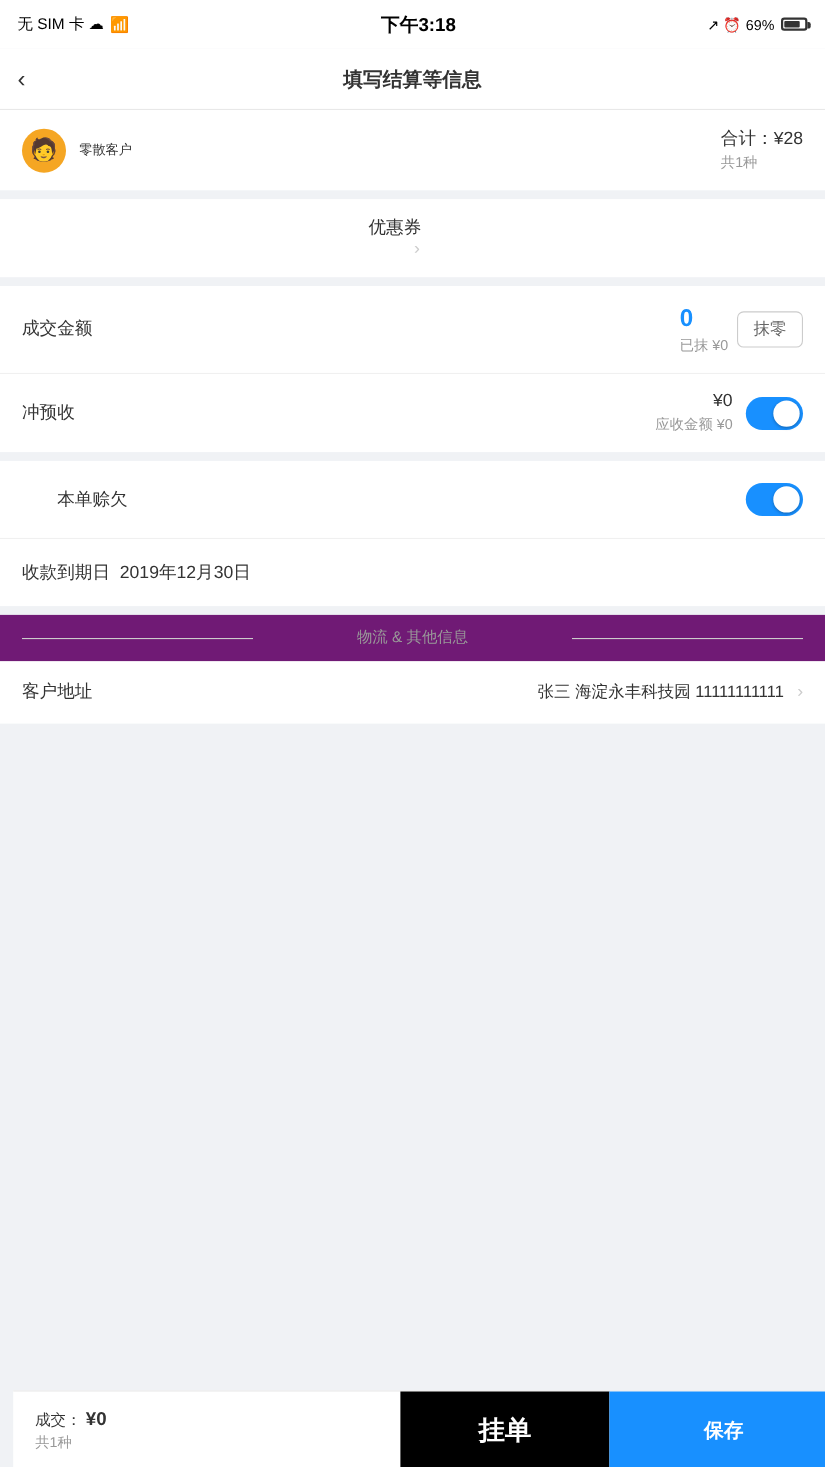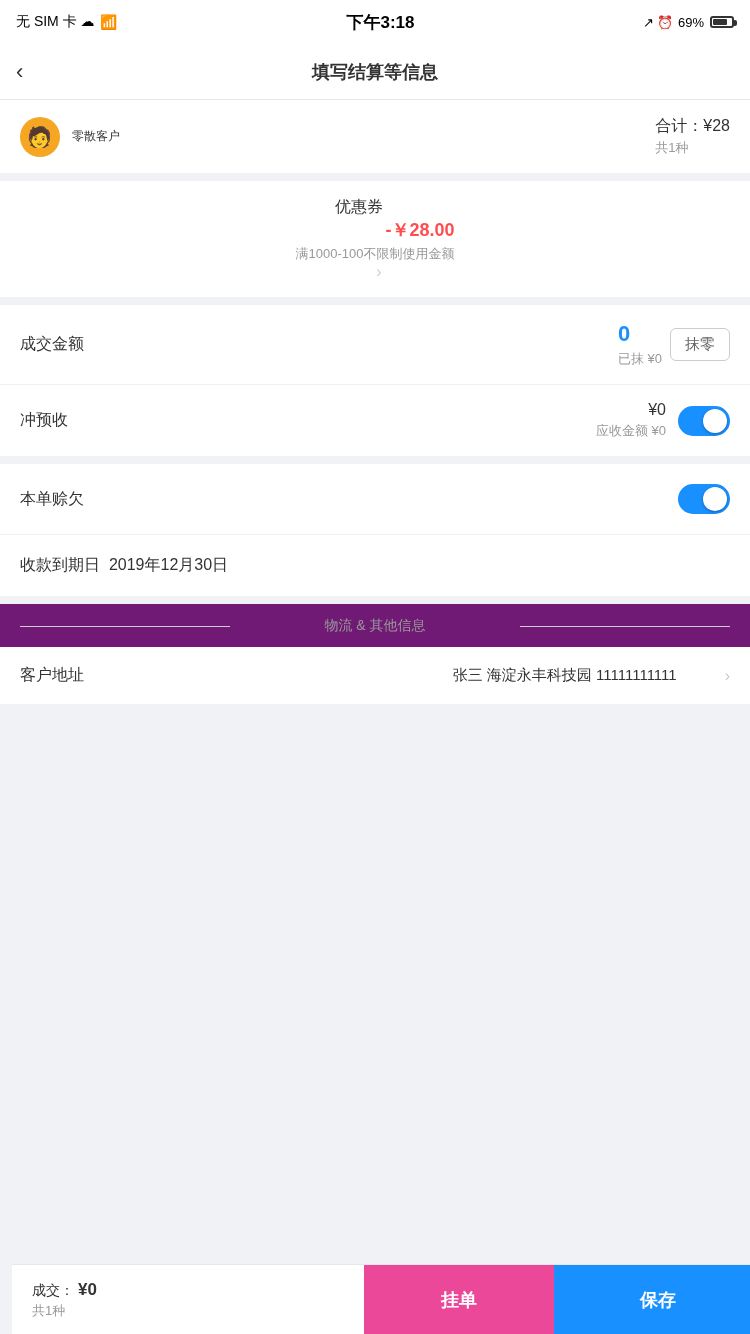--- a/index.html
+++ b/index.html
@@ -239,20 +239,21 @@
     
     .credit-row {
       display: flex;
       align-items: center;
       justify-content: space-between;
       padding: 20px;
     }
     .credit-label {
       font-size: 16px;
       color: #333;
+      margin-left: 32px;
     }
 
     
     .duedate-row {
       padding: 20px;
       border-top: 1px solid #f0f0f0;
     }
     .duedate-label {
       font-size: 16px;
       color: #333;
@@ -281,21 +282,20 @@
       color: #999;
     }
 
     
     .address-row {
       background: #fff;
       display: flex;
       align-items: center;
       justify-content: space-between;
       padding: 18px 20px;
-      gap: 36px;
     }
     .address-label {
       font-size: 16px;
       color: #333;
       min-width: 80px;
     }
     .address-value {
       flex: 1;
       font-size: 15px;
       color: #333;
@@ -338,25 +338,25 @@
       color: #333;
     }
     .bottom-count {
       font-size: 13px;
       color: #999;
       margin-top: 2px;
     }
     .bottom-btn-pending {
       width: 190px;
       height: 70px;
-      background: #ec4899;
+      background: #000000;
       display: flex;
       align-items: center;
       justify-content: center;
-      font-size: 18px;
+      font-size: 24px;
       font-weight: 600;
       color: #fff;
       cursor: pointer;
     }
     .bottom-btn-save {
       width: 208px;
       height: 70px;
       background: #1890ff;
       display: flex;
       align-items: center;
@@ -400,24 +400,20 @@
     </div>
     <div class="customer-right">
       <div class="customer-total">合计：¥28</div>
       <div class="customer-count">共1种</div>
     </div>
   </div>
 
   <div class="section">
     <div class="section-row">
       <span class="row-label">优惠券</span>
-      <div class="row-value">
-        <div class="discount-amount">-￥28.00</div>
-        <div class="discount-sub">满1000-100不限制使用金额</div>
-      </div>
       <span class="chevron-right">›</span>
     </div>
   </div>
 
   <div class="section">
     <div class="section-row">
       <span class="row-label">成交金额</span>
       <div class="row-right-wrap">
         <div>
           <div class="deal-amount-value">0</div>

